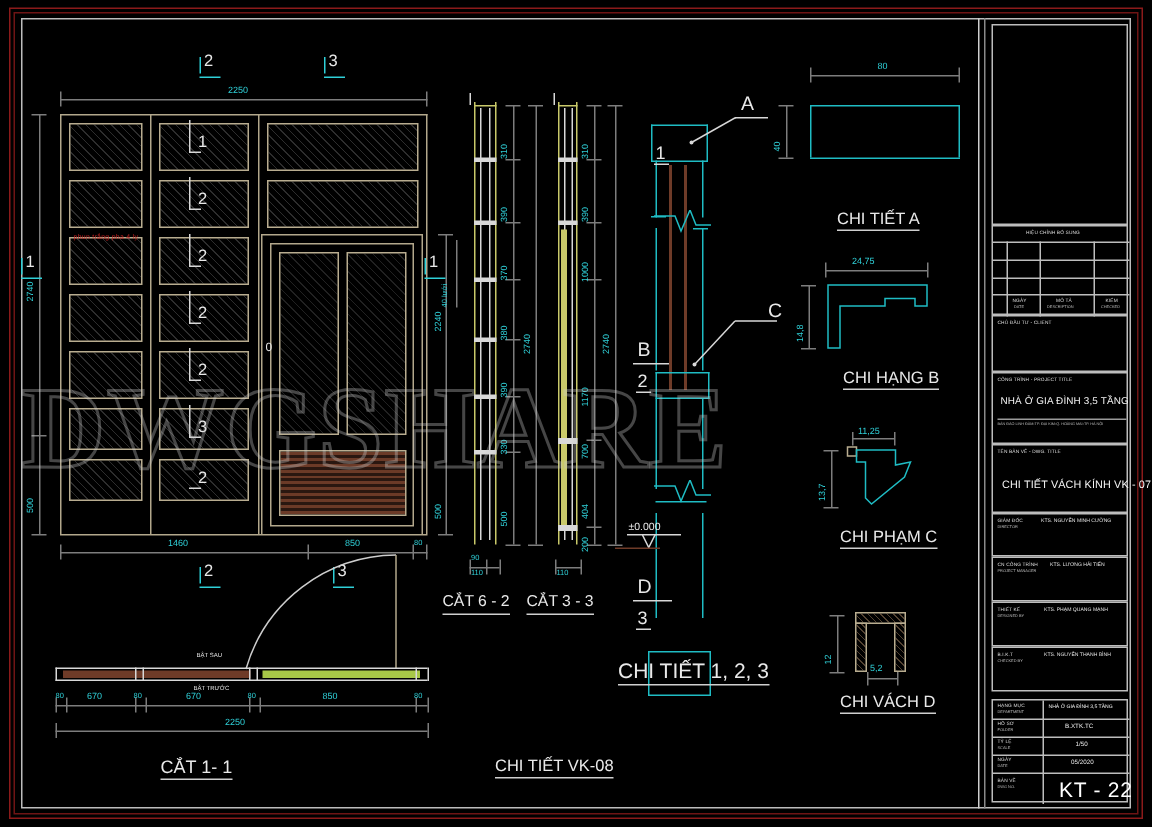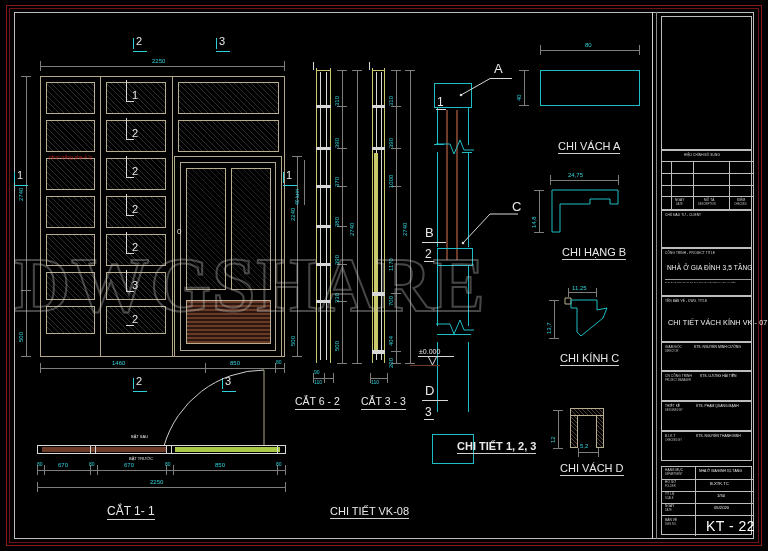--- a/index.html
+++ b/index.html
@@ -363,21 +363,21 @@
     <div class="ln-dim" style="left:410px;top:70px;width:1px;height:293px;"></div>
     <div class="ln-dim" style="left:405px;top:70px;width:10px;height:1px;"></div>
     <div class="ln-dim" style="left:405px;top:363px;width:10px;height:1px;"></div>
     <div class="dimnum v" style="left:408px;top:230px;">2740</div>
 
     <div class="ln-dim" style="left:370px;top:378px;width:18px;height:1px;"></div>
     <div class="ln-dim" style="left:370px;top:373px;width:1px;height:10px;"></div>
     <div class="ln-dim" style="left:387px;top:373px;width:1px;height:10px;"></div>
     <div class="dimnum" style="left:371px;top:380px;font-size:5px;">110</div>
 
-    <div class="caption" style="left:361px;top:396px;font-size:10.5px;">CẮT 3 - 3</div>
+    <div class="caption" style="left:351px;top:396px;font-size:10.5px;">CẮT 3 - 3</div>
   </div>
 
   <div>
     <div class="ln-cy" style="left:434px;top:83px;width:38px;height:1px;"></div>
     <div class="ln-cy" style="left:434px;top:83px;width:1px;height:25px;"></div>
     <div class="ln-cy" style="left:471px;top:83px;width:1px;height:25px;"></div>
     <div class="ln-cy" style="left:434px;top:107px;width:38px;height:1px;"></div>
 
     <div class="ln-cy" style="left:437px;top:107px;width:1px;height:38px;"></div>
     <div class="ln-cy" style="left:468px;top:107px;width:1px;height:38px;"></div>
@@ -446,40 +446,40 @@
       <circle cx="3" cy="33" r="1.3" fill="#d8d8d8"></circle>
     </svg>
 
     <div class="txt wt" style="left:425px;top:384px;font-size:13px;">D</div>
     <div class="ln-wh" style="left:422px;top:400px;width:26px;height:1px;"></div>
     <div class="bub" style="left:425px;top:406px;font-size:12px;">
       <span>3</span>
       <span class="u" style="width:10px;top:13px;"></span>
     </div>
 
-    <div class="caption" style="left:457px;top:440px;font-size:11px;font-weight:bold;">CHI TIẾT 1, 2, 3</div>
+    <div class="caption" style="left:412px;top:440px;font-size:14px;">CHI TIẾT 1, 2, 3</div>
   </div>
 
   <div>
     <div class="ln-cy" style="left:540px;top:70px;width:100px;height:1px;"></div>
     <div class="ln-cy" style="left:540px;top:70px;width:1px;height:35px;"></div>
     <div class="ln-cy" style="left:639px;top:70px;width:1px;height:35px;"></div>
     <div class="ln-cy" style="left:540px;top:105px;width:100px;height:1px;"></div>
 
     <div class="ln-dim" style="left:540px;top:50px;width:100px;height:1px;"></div>
     <div class="ln-dim" style="left:540px;top:45px;width:1px;height:10px;"></div>
     <div class="ln-dim" style="left:639px;top:45px;width:1px;height:10px;"></div>
     <div class="dimnum" style="left:585px;top:42px;">80</div>
 
     <div class="ln-dim" style="left:524px;top:70px;width:1px;height:35px;"></div>
     <div class="ln-dim" style="left:519px;top:70px;width:10px;height:1px;"></div>
     <div class="ln-dim" style="left:519px;top:105px;width:10px;height:1px;"></div>
     <div class="dimnum v" style="left:522px;top:95px;">40</div>
 
-    <div class="caption" style="left:558px;top:140px;font-size:11px;">CHI VÁCH A</div>
+    <div class="caption" style="left:558px;top:140px;font-size:11px;">CHI TIẾT A</div>
   </div>
 
   <div>
     <svg style="position:absolute;left:548px;top:188px;width:80px;height:48px;">
       <path d="M 4 2 L 70 2 L 70 16 L 62 16 L 62 11 L 42 11 L 42 16 L 12 16 L 12 44 L 4 44 Z" fill="none" stroke="#1fbcc4" stroke-width="1"></path>
     </svg>
     <div class="ln-dim" style="left:550px;top:180px;width:68px;height:1px;"></div>
     <div class="ln-dim" style="left:550px;top:175px;width:1px;height:10px;"></div>
     <div class="ln-dim" style="left:618px;top:175px;width:1px;height:10px;"></div>
     <div class="dimnum" style="left:568px;top:172px;">24,75</div>
@@ -500,21 +500,21 @@
     <div class="ln-dim" style="left:568px;top:292px;width:28px;height:1px;"></div>
     <div class="ln-dim" style="left:568px;top:288px;width:1px;height:9px;"></div>
     <div class="ln-dim" style="left:596px;top:288px;width:1px;height:9px;"></div>
     <div class="dimnum" style="left:572px;top:285px;">11,25</div>
 
     <div class="ln-dim" style="left:554px;top:300px;width:1px;height:38px;"></div>
     <div class="ln-dim" style="left:549px;top:300px;width:10px;height:1px;"></div>
     <div class="ln-dim" style="left:549px;top:338px;width:10px;height:1px;"></div>
     <div class="dimnum v" style="left:552px;top:328px;">13,7</div>
 
-    <div class="caption" style="left:560px;top:352px;font-size:11px;">CHI KÍNH C</div>
+    <div class="caption" style="left:560px;top:352px;font-size:11px;">CHI PHẠM C</div>
   </div>
 
   <div>
     <div style="position:absolute;left:570px;top:415px;width:8px;height:33px;border:1px solid #b9ad90;
                 background:repeating-linear-gradient(45deg,rgba(150,120,90,.55) 0px,rgba(150,120,90,.55) 0.7px,rgba(0,0,0,0) 0.7px,rgba(0,0,0,0) 3px);"></div>
     <div style="position:absolute;left:596px;top:415px;width:8px;height:33px;border:1px solid #b9ad90;
                 background:repeating-linear-gradient(45deg,rgba(150,120,90,.55) 0px,rgba(150,120,90,.55) 0.7px,rgba(0,0,0,0) 0.7px,rgba(0,0,0,0) 3px);"></div>
     <div style="position:absolute;left:570px;top:408px;width:34px;height:8px;border:1px solid #b9ad90;
                 background:repeating-linear-gradient(45deg,rgba(150,120,90,.55) 0px,rgba(150,120,90,.55) 0.7px,rgba(0,0,0,0) 0.7px,rgba(0,0,0,0) 3px);"></div>
 

